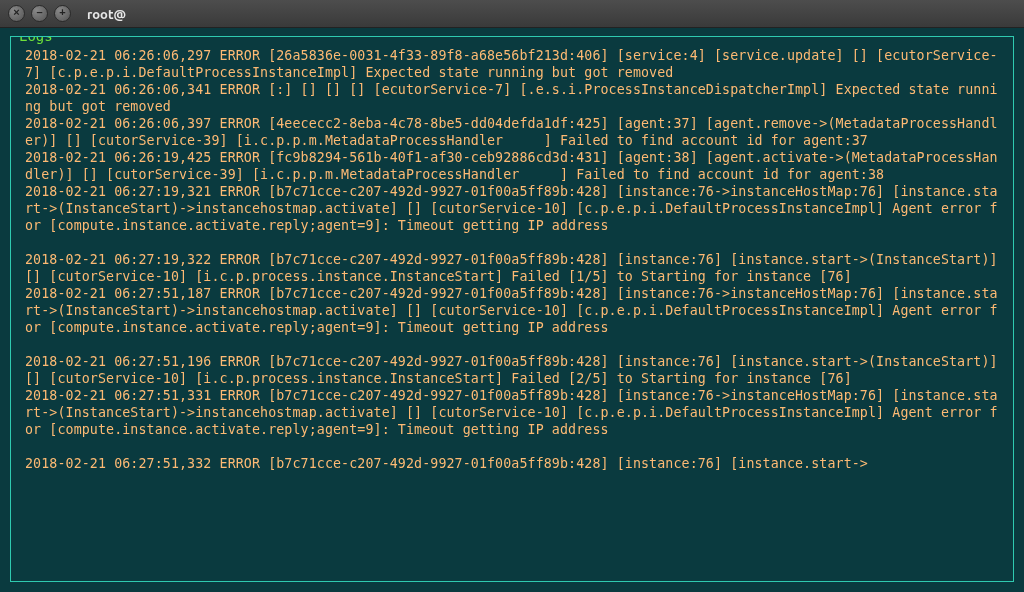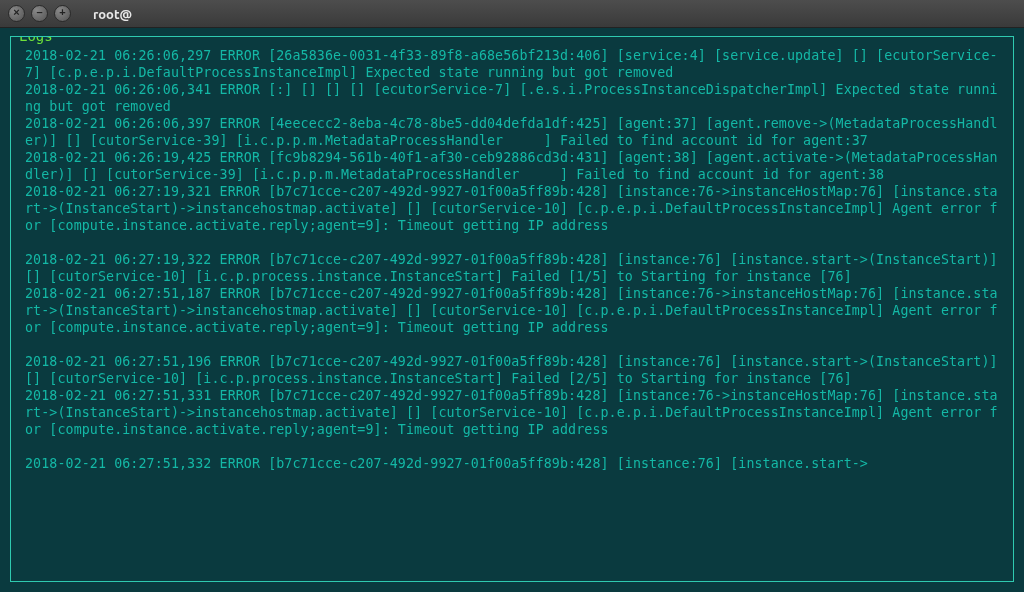--- a/index.html
+++ b/index.html
@@ -36,21 +36,21 @@
       justify-content: center;
       font-size: 11px;
       color: #222;
       font-weight: bold;
       line-height: 1;
       font-family: sans-serif;
       border: 1px solid #2a2a2a;
     }
     .tb-btn span { position: relative; top: -1px; }
     .tb-title {
-      margin-left: 16px;
+      margin-left: 10px;
       color: #e8e8e8;
       font-size: 13px;
       font-weight: bold;
       font-family: "Ubuntu", "DejaVu Sans", sans-serif;
     }
     .terminal {
       flex: 1;
       background: #0a3a3f;
       padding: 8px 10px 10px 10px;
       position: relative;
@@ -66,21 +66,21 @@
       position: absolute;
       top: -9px;
       left: 6px;
       background: #0a3a3f;
       color: #6fe23a;
       padding: 0 2px;
       font-size: 14px;
       font-family: "DejaVu Sans Mono", monospace;
     }
     .log {
-      color: #14b8a6;
+      color: #fdba74;
       font-size: 13.3px;
       line-height: 17px;
       white-space: pre-wrap;
       word-break: break-all;
       font-family: "DejaVu Sans Mono", "Liberation Mono", "Courier New", monospace;
       letter-spacing: 0.1px;
     }
   </style>
 </head>
 <body>

